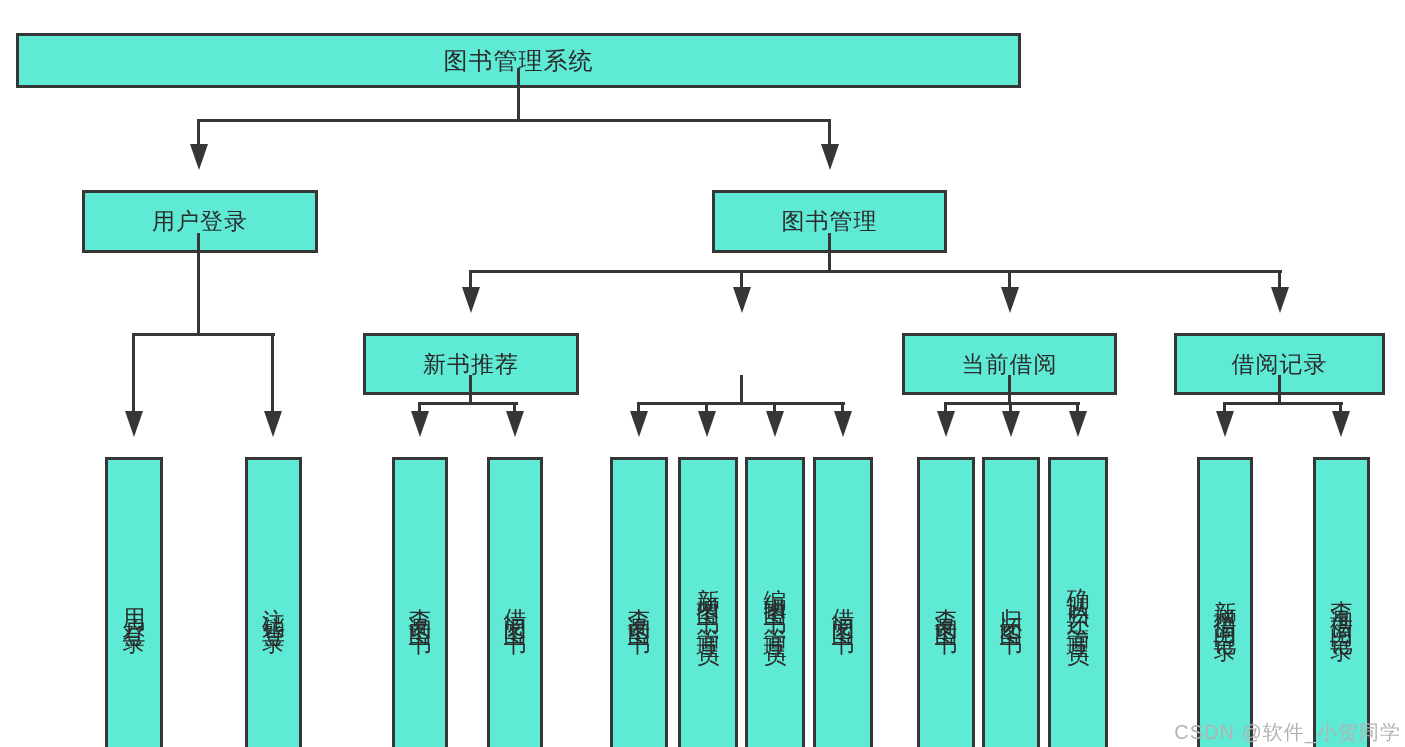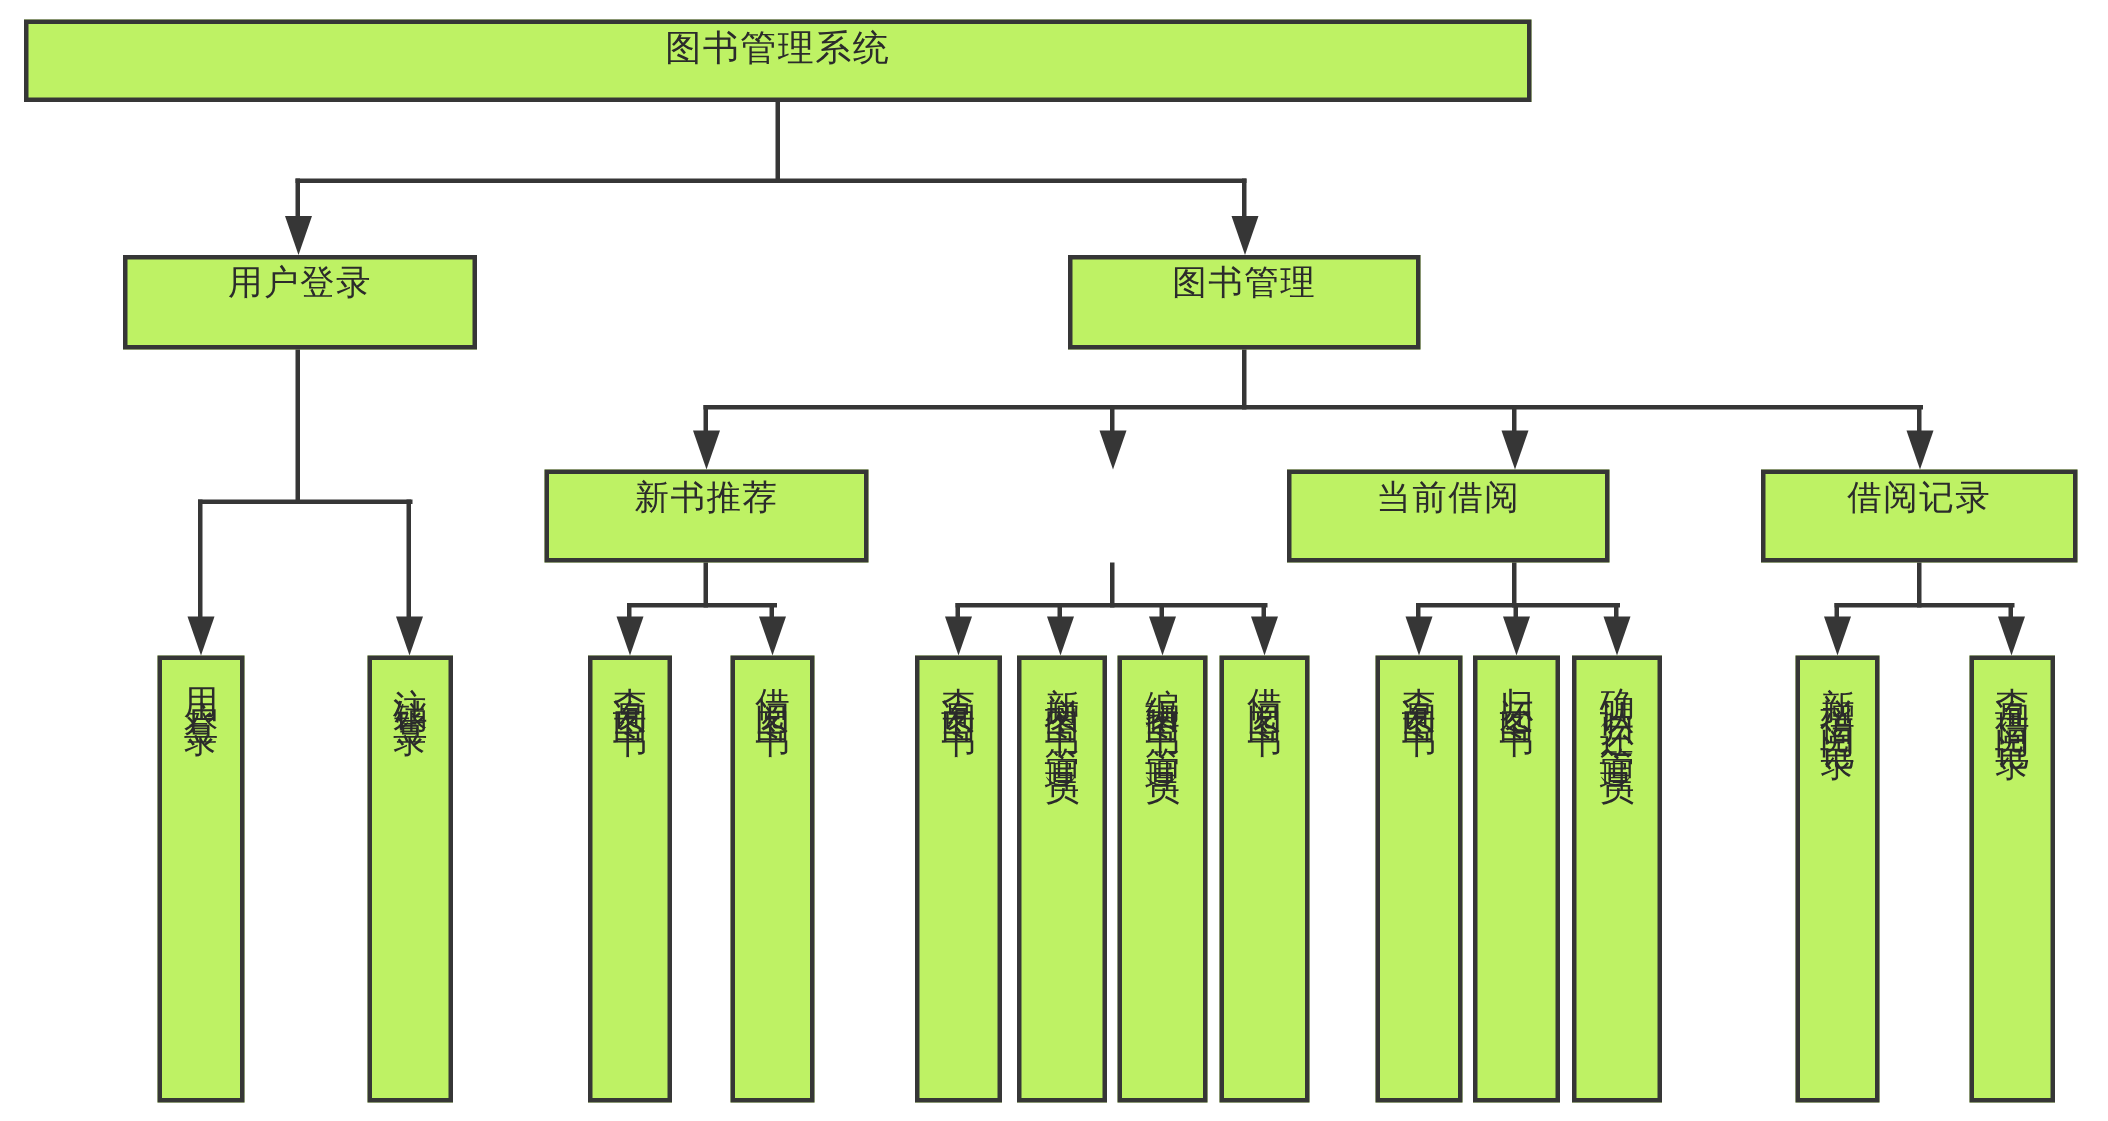--- a/index.html
+++ b/index.html
@@ -5,22 +5,22 @@
   :root{
     --line:#363636;
     --text:#2b2b2b;
   }
   html,body{margin:0;padding:0;background:#fff;}
   body{font-family:"Liberation Sans","DejaVu Sans",sans-serif;}
   .canvas{
     position:relative;width:1405px;height:747px;background:#fff;overflow:hidden;
   }
   .box{
-    position:absolute;box-sizing:border-box;border:3px solid var(--line);background:#bef264;
-    display:flex;align-items:flex-start;justify-content:center;color:var(--text);
+    position:absolute;box-sizing:border-box;border:3px solid var(--line);background:#5eead4;
+    display:flex;align-items:center;justify-content:center;color:var(--text);margin-top:20px;
   }
   .box.h span{font-size:23px;letter-spacing:1px;white-space:nowrap;}
   .box.root span{font-size:24px;}
   .box.v span{
     writing-mode:vertical-rl;text-orientation:mixed;
     font-size:23px;letter-spacing:8px;line-height:1;white-space:nowrap;
   }
   .hl{position:absolute;height:3px;background:var(--line);}
   .vl{position:absolute;width:3px;background:var(--line);}
   .ar{position:absolute;width:0;height:0;
@@ -43,21 +43,21 @@
   <div class="box h" style="left:82px;top:170px;width:236px;height:63px">
     <span>用户登录</span>
   </div>
   <div class="box h" style="left:363px;top:313px;width:216px;height:62px">
     <span>新书推荐</span>
   </div>
 
   <div class="box h" style="left:712px;top:170px;width:235px;height:63px">
     <span>图书管理</span>
   </div>
-  <div class="box h" style="left:858px;top:313px;width:215px;height:62px">
+  <div class="box h" style="left:902px;top:313px;width:215px;height:62px">
     <span>当前借阅</span>
   </div>
   <div class="box h" style="left:1174px;top:313px;width:211px;height:62px">
     <span>借阅记录</span>
   </div>
 
   <div class="box v" style="left:105px;top:437px;width:58px;height:298px">
     <span>用户登录</span>
   </div>
   <div class="box v" style="left:245px;top:437px;width:57px;height:298px">
@@ -153,14 +153,15 @@
   <div class="vl" style="left:1076px;top:402px;height:12px"></div>
   <div class="ar" style="left:1069px;top:411px"></div>
 
   <div class="vl" style="left:1278px;top:375px;height:30px"></div>
   <div class="hl" style="left:1223px;top:402px;width:120px"></div>
   <div class="vl" style="left:1223px;top:402px;height:12px"></div>
   <div class="ar" style="left:1216px;top:411px"></div>
   <div class="vl" style="left:1339px;top:402px;height:12px"></div>
   <div class="ar" style="left:1332px;top:411px"></div>
 
+  <div class="watermark">CSDN @软件_小贺同学</div>
 
 </div>
 
 </body></html>

